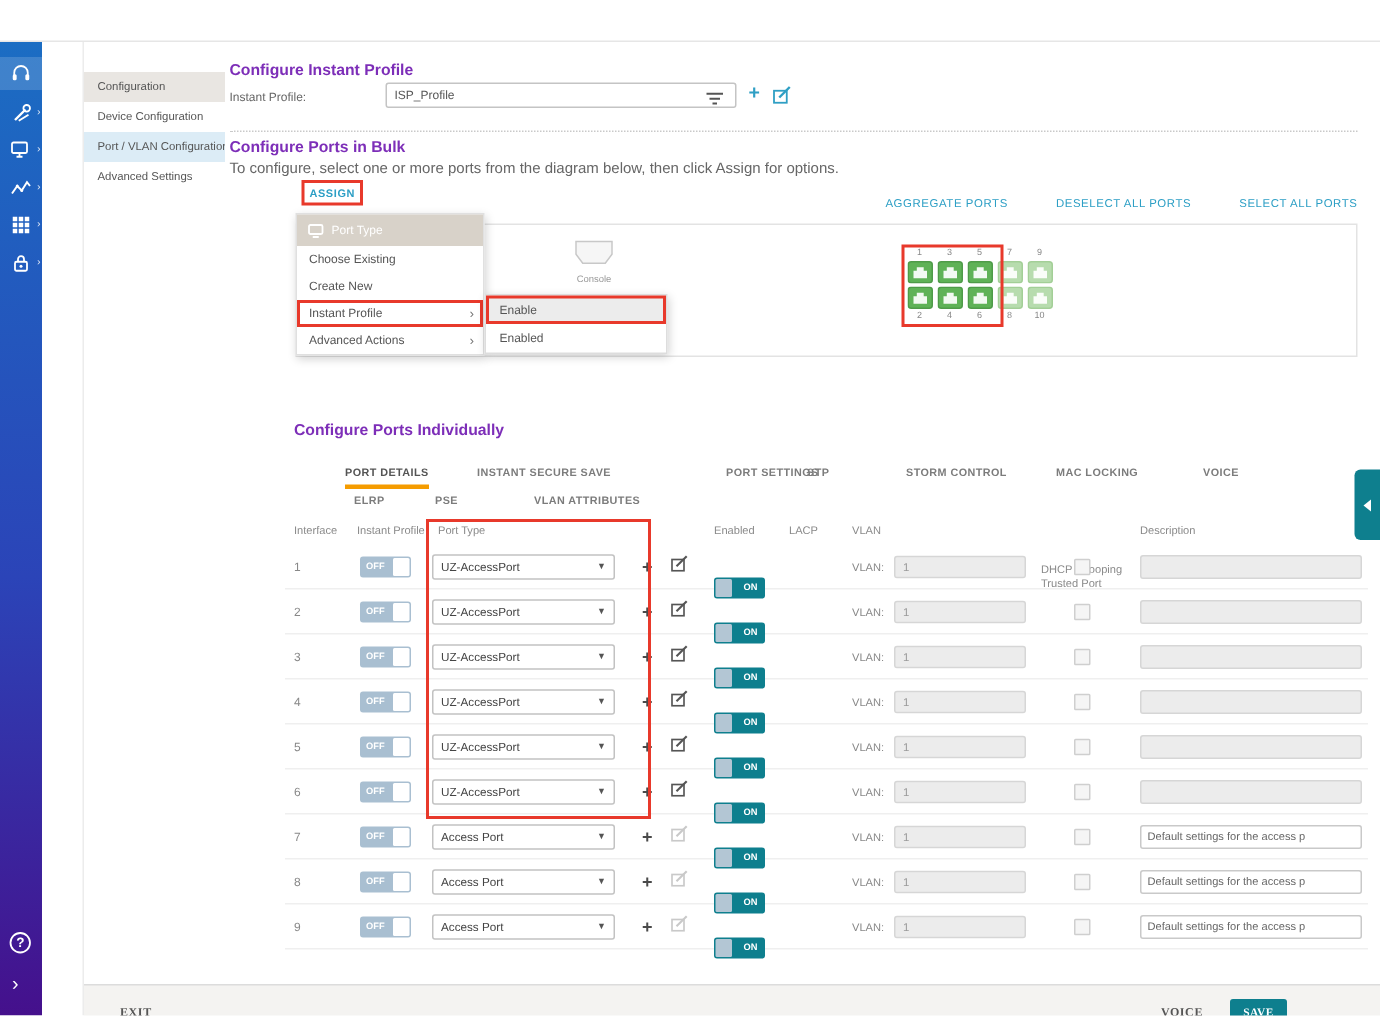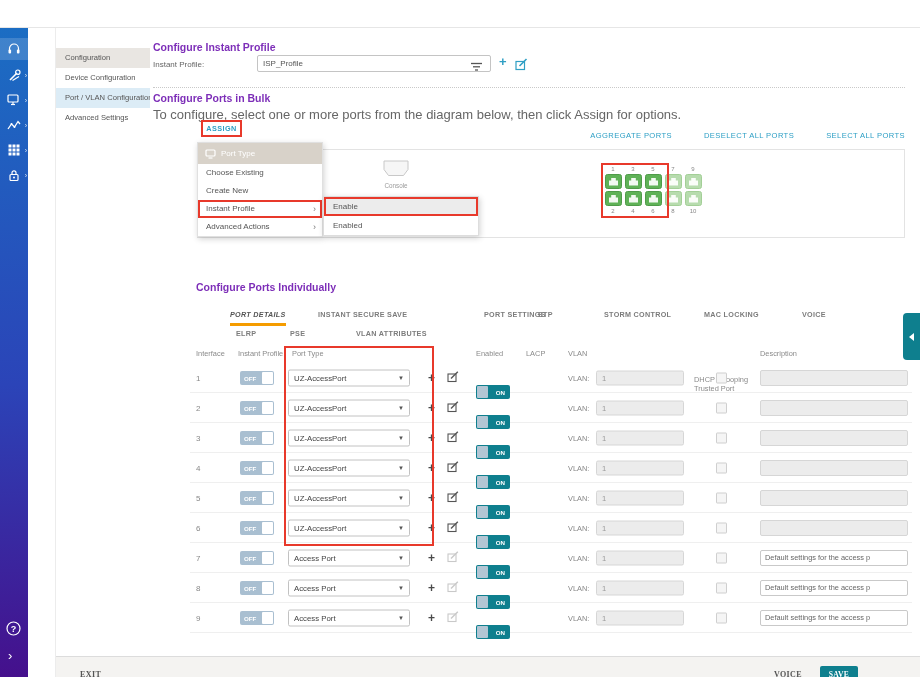--- a/index.html
+++ b/index.html
@@ -45,21 +45,21 @@
   
   .h-purple { color:#7d2eb8; font-size:10.5px; font-weight:600; white-space:nowrap; }
   #ip-heading { left:153px; top:41px; }
   #ip-label { left:153px; top:60px; font-size:8px; color:#666; }
   #ip-input { left:257px; top:55px; width:234px; height:17px; border:1px solid #c4c4c4; border-radius:2px; background:#fff; font-size:8px; color:#555; line-height:15px; padding-left:5px; }
   #ip-filter { left:470px; top:58px; }
   #ip-plus { left:499px; top:54px; font-size:13px; color:#2f9fc4; font-weight:bold; }
   #ip-edit { left:515px; top:57px; }
   #dotted-sep { left:153px; top:87px; width:752px; border-top:1px dotted #c9c9c9; }
   #bulk-heading { left:153px; top:92px; }
-  #bulk-instr { left:153px; top:107px; font-size:13px; color:#666; }
+  #bulk-instr { left:153px; top:107px; font-size:10px; color:#666; }
 
   
   #assign-btn { left:201px; top:120px; width:41px; height:17px; border:2px solid #e8392b; background:#fff; color:#2d9fc5; font-size:7.3px; font-weight:bold; letter-spacing:.4px; display:flex; align-items:center; justify-content:center; z-index:6; }
   #links-row { top:131px; right:15px; display:flex; gap:32px; }
   .action-link { font-size:7.6px; font-weight:normal; color:#2d9fc5; letter-spacing:.4px; white-space:nowrap; cursor:pointer; }
 
   
   #ports-panel { left:197px; top:149px; width:708px; height:89px; border:1px solid #e3e3e3; background:#fff; }
   #console-wrap { left:381px; top:160px; width:30px; text-align:center; }
   #console-label { font-size:6.3px; color:#9a9a9a; margin-top:1px; }
@@ -68,21 +68,21 @@
   .pnum { font-size:6px; color:#888; height:8px; line-height:8px; }
   .port-col svg { margin:1px 0; display:block; }
   #ports-annot { left:601px; top:163px; width:68px; height:55px; border:2px solid #e8392b; pointer-events:none; z-index:4; }
 
   
   #menu { left:197px; top:142px; width:126px; background:#fff; border:1px solid #e0e0e0; box-shadow:1px 2px 6px rgba(0,0,0,.18); z-index:6; }
   #menu-header { height:21px; background:#d8d2c9; color:#fff; font-size:8px; display:flex; align-items:center; gap:5px; padding-left:7px; }
   .menu-item { height:18px; line-height:18px; font-size:8px; color:#555; padding-left:8px; position:relative; cursor:pointer; background:#fff; }
   .menu-item .chv { position:absolute; right:6px; top:0; font-size:9px; color:#777; }
   .menu-item.annotated { outline:2px solid #e8392b; outline-offset:-2px; }
-  #submenu { left:323px; top:196px; width:156px; background:#fff; border:1px solid #ddd; box-shadow:1px 2px 6px rgba(0,0,0,.18); z-index:7; }
+  #submenu { left:323px; top:196px; width:122px; background:#fff; border:1px solid #ddd; box-shadow:1px 2px 6px rgba(0,0,0,.18); z-index:7; }
   .submenu-item { height:19px; line-height:19px; font-size:8px; color:#555; padding-left:9px; cursor:pointer; }
   .submenu-item.highlighted { background:#ececec; }
   .submenu-item.annotated { outline:2px solid #e8392b; outline-offset:-2px; }
 
   
   #ind-heading { left:196px; top:281px; }
   .tab { position:absolute; font-size:7.2px; font-weight:bold; color:#7c7c7c; letter-spacing:.3px; white-space:nowrap; cursor:pointer; padding-bottom:4px; }
   .tab.active { color:#555; border-bottom:3px solid #f59c00; }
   #flyout { left:903px; top:313px; width:17px; height:47px; background:#0e7f8e; border-radius:4px 0 0 4px; display:flex; align-items:center; justify-content:center; z-index:8; }
   #flyout i { width:0; height:0; border-top:4px solid transparent; border-bottom:4px solid transparent; border-right:5px solid #fff; display:block; }
@@ -393,21 +393,21 @@
       <div class="menu-item">Advanced Actions<span class="chv">›</span></div>
     </div>
 </div>
 <div id="submenu" class="abs">
     <div class="submenu-item highlighted annotated">Enable</div>
     <div class="submenu-item">Enabled</div>
   </div>
 
 <div id="ind-heading" class="abs h-purple">Configure Ports Individually</div>
 <div id="tabs-layer">
-    <div class="abs tab active" style="left: 230px; top: 310px; font-style: italic;">PORT DETAILS</div>
+    <div class="abs tab active" style="left: 230px; top: 310px;">PORT DETAILS</div>
     <div class="abs tab" style="left: 318px; top: 310px;">INSTANT SECURE SAVE</div>
     <div class="abs tab" style="left: 438px; top: 310px; margin-left: 46px;">PORT SETTINGS</div>
     <div class="abs tab" style="left: 538px; top: 310px;">STP</div>
     <div class="abs tab" style="left: 604px; top: 310px;">STORM CONTROL</div>
     <div class="abs tab" style="left: 704px; top: 310px;">MAC LOCKING</div>
     <div class="abs tab" style="left: 802px; top: 310px;">VOICE</div>
     <div class="abs tab" style="left: 236px; top: 329px;">ELRP</div>
     <div class="abs tab" style="left: 290px; top: 329px;">PSE</div>
     <div class="abs tab" style="left: 356px; top: 329px;">VLAN ATTRIBUTES</div>
   </div>

